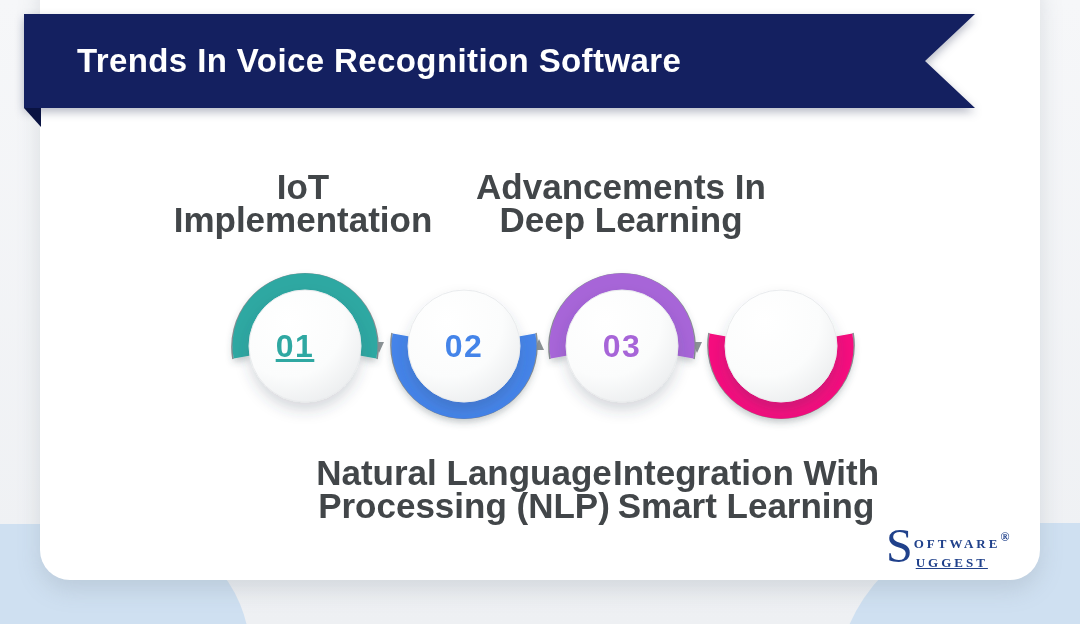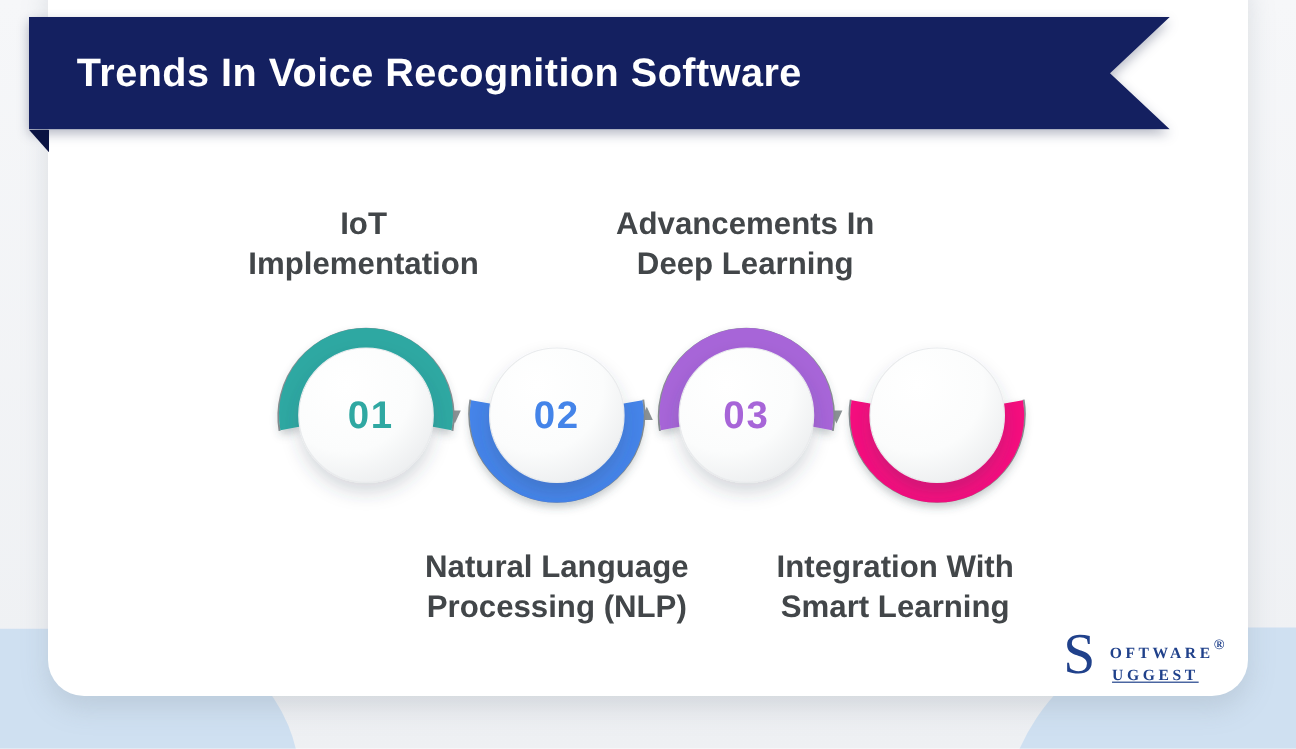--- a/index.html
+++ b/index.html
@@ -41,57 +41,57 @@
   }
 
   
   .diagram-svg { position: absolute; left: 0; top: 0; width: 1080px; height: 624px; }
 
   .step-number {
     position: absolute; width: 112px; height: 112px;
     display: flex; align-items: center; justify-content: center;
     font-size: 32px; font-weight: 600; letter-spacing: 1.5px;
   }
-  .n1 { left: 253px; top: 290px; }
+  .n1 { left: 239px; top: 290px; text-decoration: underline; }
   .n2 { left: 408px; top: 290px; }
   .n3 { left: 566px; top: 290px; }
   .n4 { left: 725px; top: 290px; }
 
   .step-label {
     position: absolute; width: 300px; text-align: center;
-    font-size: 26px; line-height: 33px; font-weight: 600; color: #424649;
+    font-size: 35px; line-height: 33px; font-weight: 600; color: #424649;
   }
   .l1 { left: 153px; top: 170px; }
   .l2 { left: 314px; top: 456px; }
   .l3 { left: 471px; top: 170px; }
   .l4 { left: 596px; top: 456px; }
 
   
   .logo {
     position: absolute; left: 886px; top: 524px; display: flex; align-items: flex-start;
     color: #20418b; font-family: "Liberation Serif", serif;
   }
   .logo-big-s { font-size: 48px; line-height: 44px; font-weight: 500; }
-  .logo-lines { display: flex; flex-direction: column; margin-left: 12px; padding-top: 4px; }
+  .logo-lines { display: flex; flex-direction: column; margin-left: 1px; padding-top: 4px; }
   .logo-line { font-variant: small-caps; font-weight: 600; font-size: 18px; line-height: 19px; letter-spacing: 3px; }
   .logo-line.second { padding-left: 2px; text-decoration: underline; }
   .logo-reg { font-size: 12px; vertical-align: super; letter-spacing: 0; }
 </style>
 </head>
 <body>
 
 <div class="page">
 
   <div class="blob blob-left" style="background: rgb(207, 224, 241);"></div>
   <div class="blob blob-right" style="background: rgb(207, 224, 241);"></div>
 
   <div class="card"></div>
 
   <div class="ribbon-wrap">
-    <div class="ribbon" style="background: rgb(20, 32, 96);">
+    <div class="ribbon" style="background: rgb(20, 32, 96); padding-left: 13px;">
       <div class="ribbon-title">Trends In Voice Recognition Software</div>
     </div>
   </div>
   <div class="ribbon-fold" style="background: rgb(10, 19, 66);"></div>
 
   <svg class="diagram-svg" viewBox="0 0 1080 624" xmlns="http://www.w3.org/2000/svg">
     <defs>
       <radialGradient id="circGrad" cx="35%" cy="28%" r="90%">
         <stop offset="0%" stop-color="#ffffff"></stop>
         <stop offset="55%" stop-color="#fbfcfc"></stop>

